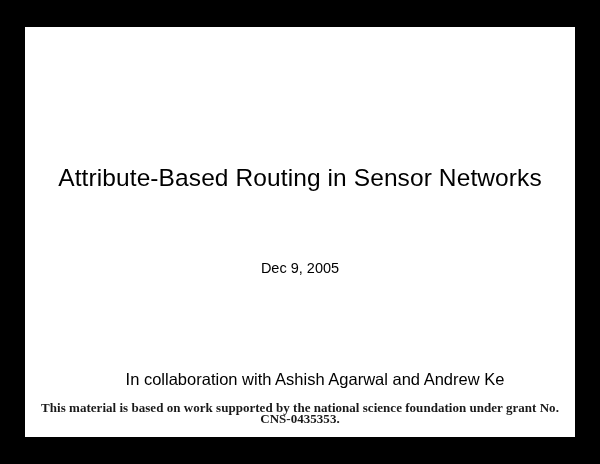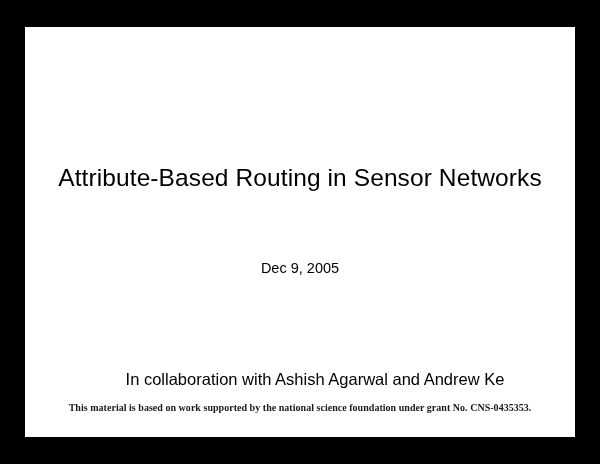--- a/index.html
+++ b/index.html
@@ -73,21 +73,21 @@
     color: #000000;
     margin-left: 15px;
   }
   .slide-footnote {
     position: absolute;
     left: 0;
     top: 375px;
     width: 550px;
     text-align: center;
     font-family: "Liberation Serif", serif;
-    font-size: 10px;
+    font-size: 13px;
     line-height: 11px;
     font-weight: 700;
     color: #1a1a1a;
     letter-spacing: 0.03px;
   }
 </style>
 </head>
 <body>
 
 <div id="slide-frame">

